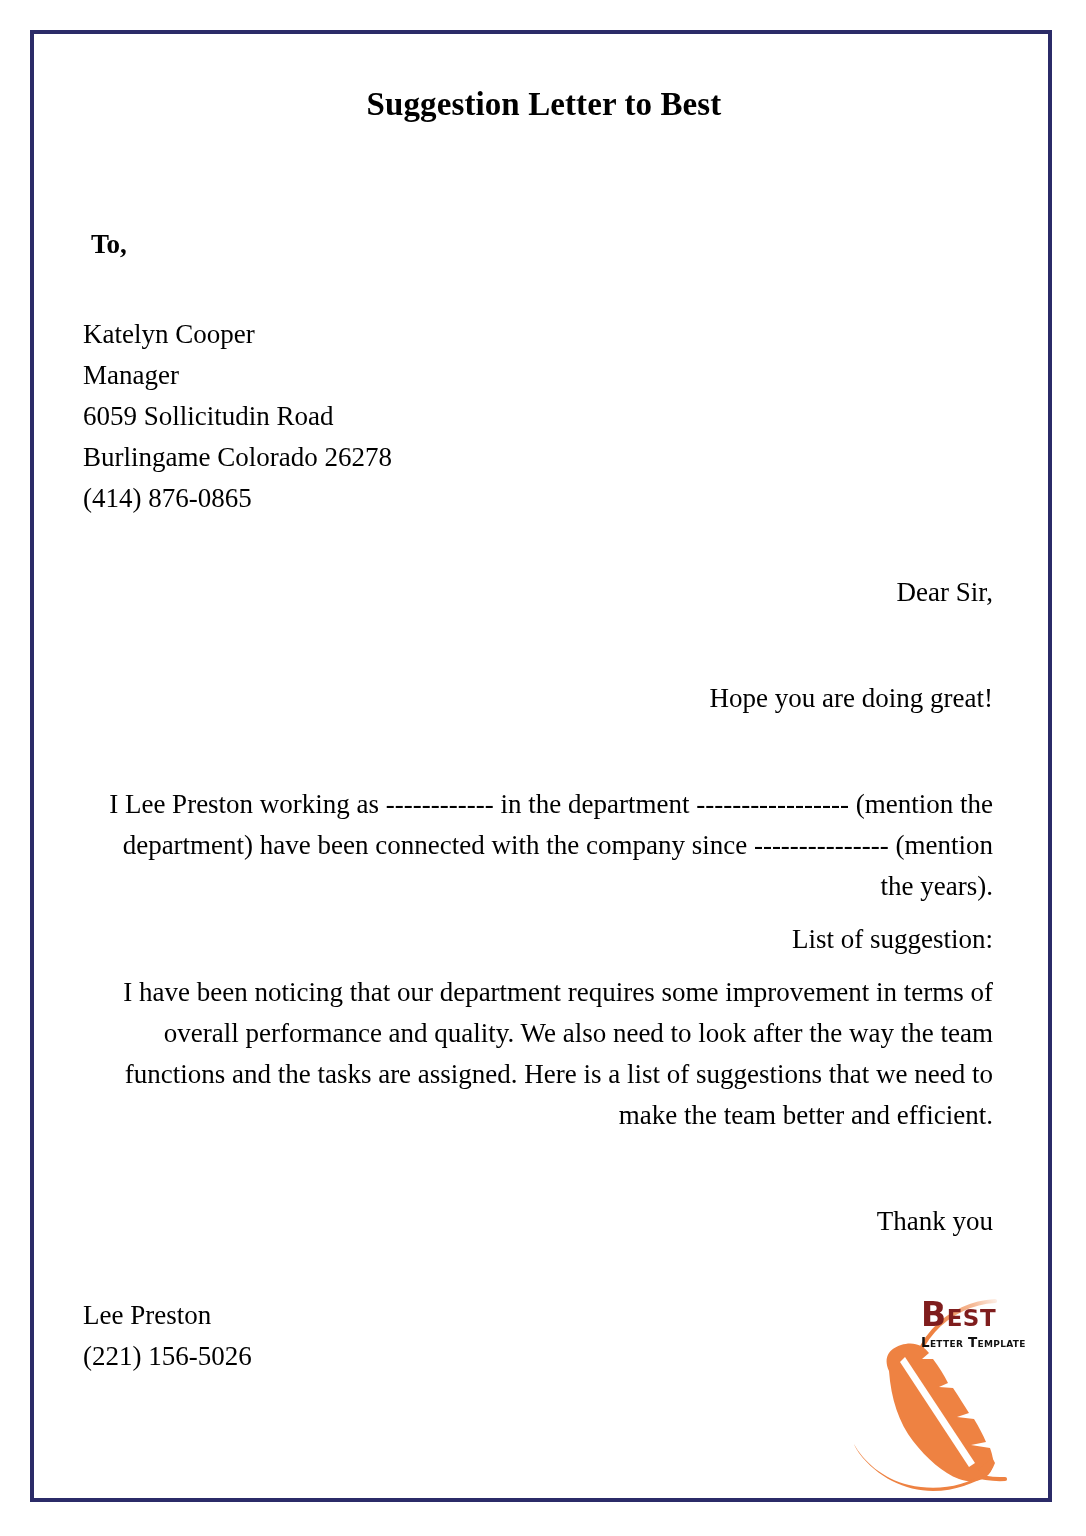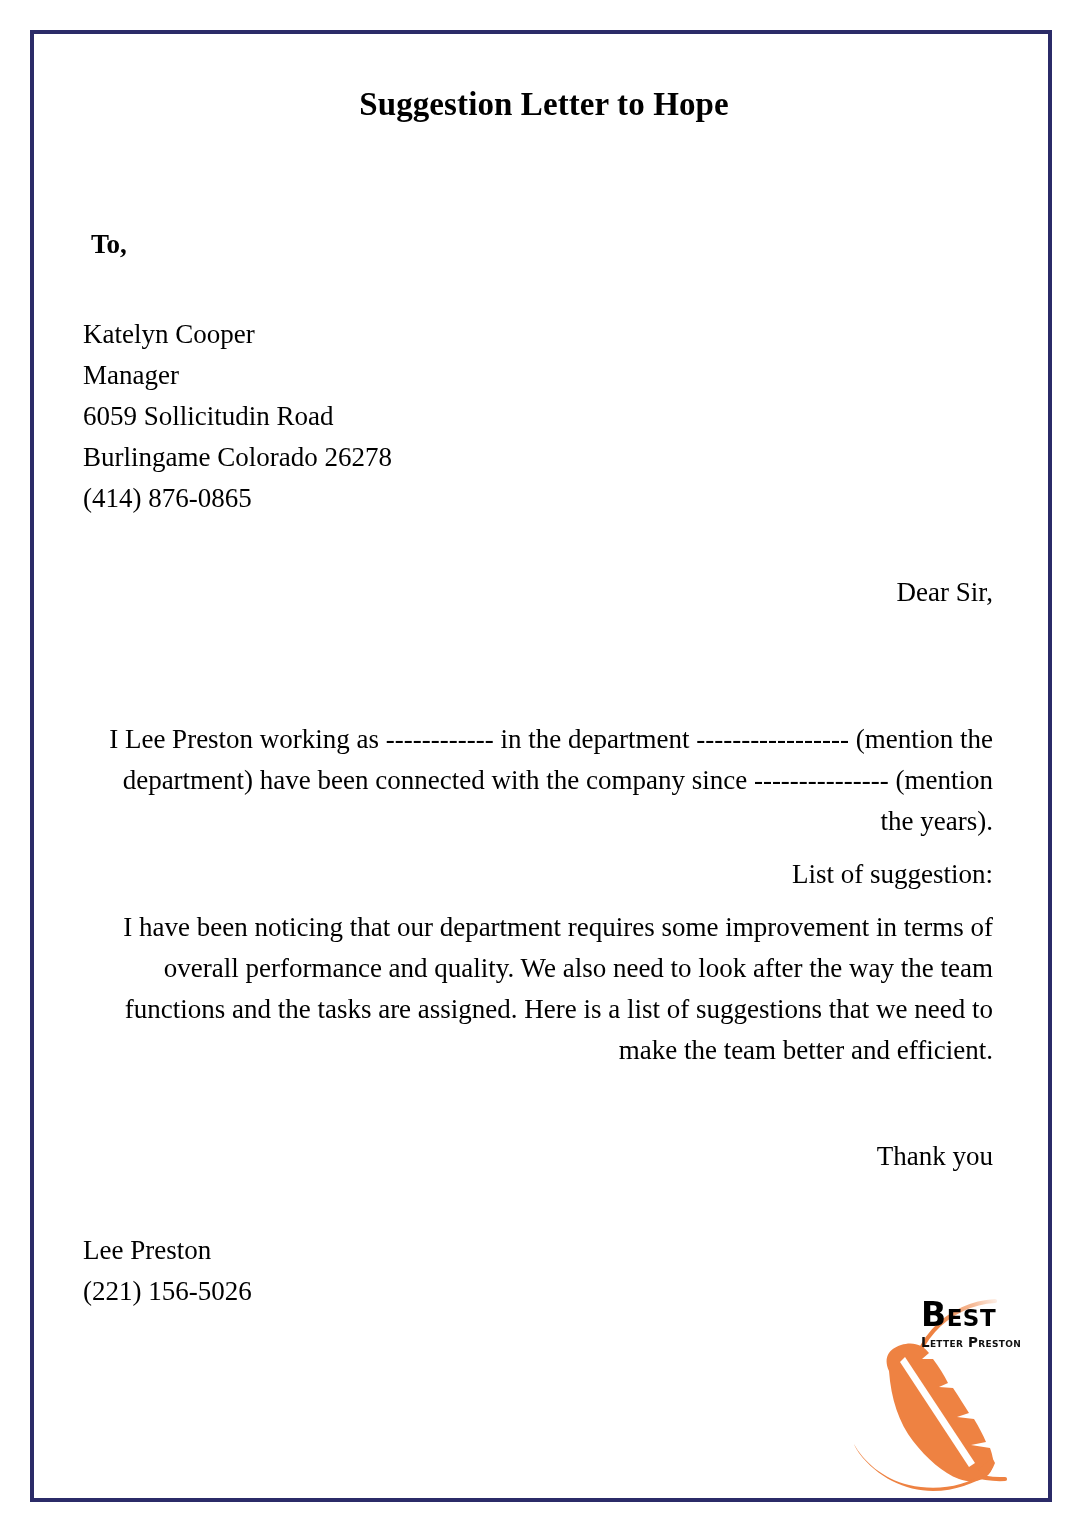--- a/index.html
+++ b/index.html
@@ -90,21 +90,21 @@
     width: 140px;
     text-align: left;
   }
   .logo-best {
     font-family: "DejaVu Sans", "Liberation Sans", sans-serif;
     font-weight: bold;
     font-size: 33px;
     letter-spacing: 0.5px;
     line-height: 34px;
     font-variant: small-caps;
-    color: #000000;
+    color: #7f1d1d;
     display: block;
   }
   .logo-sub {
     font-family: "DejaVu Sans", "Liberation Sans", sans-serif;
     font-weight: bold;
     font-size: 13.5px;
     letter-spacing: 0.3px;
     line-height: 17px;
     font-variant: small-caps;
     color: #111111;
@@ -114,40 +114,41 @@
 </style>
 </head>
 <body>
 
 <div class="page">
 
   <div class="page-border"></div>
 
   <div class="content">
 
-    <h1 class="doc-title">Suggestion Letter to Hope</h1>
+    <h1 class="doc-title">Suggestion Letter to Best</h1>
 
     <div class="gap-xl"></div>
 
     <div class="block">
       <p class="to-line line">To,</p>
       <div class="gap-md"></div>
       <p class="addr-line line">Katelyn Cooper</p>
       <p class="addr-line line">Manager</p>
       <p class="addr-line line">6059 Sollicitudin Road</p>
       <p class="addr-line line">Burlingame Colorado 26278</p>
       <p class="addr-line line">(414) 876-0865</p>
     </div>
 
     <div class="gap-md"></div>
 
     <p class="para">Dear Sir,</p>
 
     <div class="gap-md"></div>
 
+    <p class="para">Hope you are doing great!</p>
 
     <div class="gap-md"></div>
 
     <p class="para">I Lee Preston working as ------------ in the department ----------------- (mention the department) have been connected with the company since --------------- (mention the years).</p>
     <p class="para">List of suggestion:</p>
     <p class="para">I have been noticing that our department requires some improvement in terms of overall performance and quality. We also need to look after the way the team functions and the tasks are assigned. Here is a list of suggestions that we need to make the team better and efficient.</p>
 
     <div class="gap-md"></div>
 
     <p class="para">Thank you</p>
@@ -211,17 +212,17 @@
           M 152 180
           C 150 186, 146 191, 141 195
           L 135 186
           C 140 183, 145 179, 149 174
           Z"></path>
       </g>
     </svg>
 
     <div class="logo-text">
       <span class="logo-best">Best</span>
-      <span class="logo-sub">Letter Preston</span>
+      <span class="logo-sub">Letter Template</span>
     </div>
   </div>
 
 </div>
 
 </body></html>

